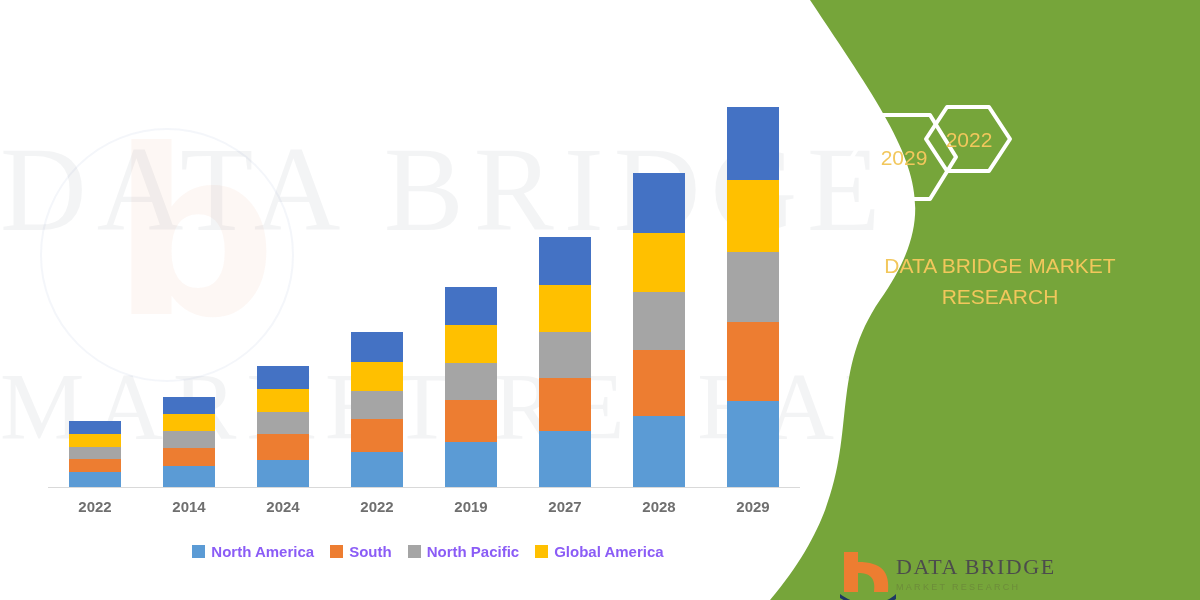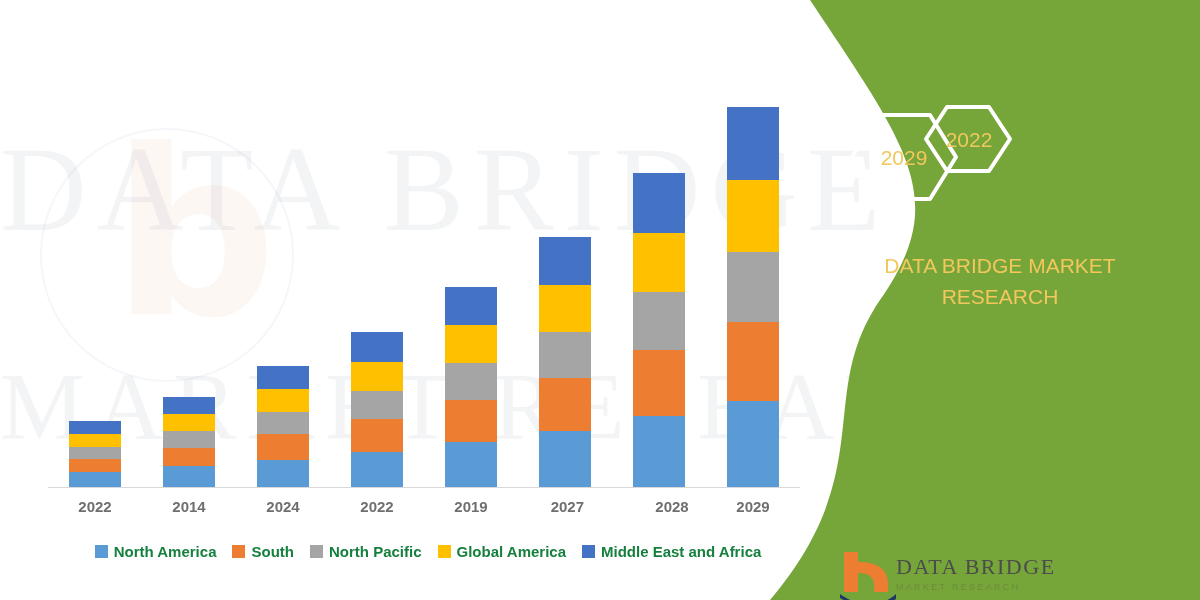--- a/index.html
+++ b/index.html
@@ -138,21 +138,21 @@
   }
   .legend-swatch {
     width: 13px;
     height: 13px;
     display: block;
     flex: 0 0 auto;
   }
   .legend-label {
     font-size: 15px;
     font-weight: bold;
-    color: #15803d;
+    color: #8b5cf6;
     white-space: nowrap;
     font-family: "Liberation Sans", sans-serif;
   }
 
   
   .green-panel {
     position: absolute;
     right: 0;
     top: 0;
     width: 430px;
@@ -301,45 +301,41 @@
         <div class="seg" style="background: rgb(91, 155, 213); height: 85.5856px;"></div>
       </div>
     </div>
 
   <div class="xlabels" id="xlabels">
       <div class="xlabel" style="left: 7px;">2022</div>
       <div class="xlabel" style="left: 101px;">2014</div>
       <div class="xlabel" style="left: 195px;">2024</div>
       <div class="xlabel" style="left: 289px;">2022</div>
       <div class="xlabel" style="left: 383px;">2019</div>
-      <div class="xlabel" style="left: 456px; text-align: right;">2027</div>
-      <div class="xlabel" style="left: 584px; text-align: center;">2028</div>
+      <div class="xlabel" style="left: 477px;">2027</div>
+      <div class="xlabel" style="left: 571px; text-align: center;">2028</div>
       <div class="xlabel" style="left: 665px;">2029</div>
     </div>
 
   <div class="legend" id="legend">
       <div class="legend-item">
         <span class="legend-swatch" style="background: rgb(91, 155, 213);"></span>
         <span class="legend-label">North America</span>
       </div>
       <div class="legend-item">
         <span class="legend-swatch" style="background: rgb(237, 125, 49);"></span>
         <span class="legend-label">South</span>
       </div>
       <div class="legend-item">
         <span class="legend-swatch" style="background: rgb(165, 165, 165);"></span>
         <span class="legend-label">North Pacific</span>
       </div>
       <div class="legend-item">
         <span class="legend-swatch" style="background: rgb(255, 192, 0);"></span>
         <span class="legend-label">Global America</span>
-      </div>
-      <div class="legend-item">
-        <span class="legend-swatch" style="background: rgb(68, 114, 196);"></span>
-        <span class="legend-label">Middle East and Africa</span>
       </div>
     </div>
 
   <div class="green-panel">
     <svg width="430" height="600" viewBox="0 0 430 600" xmlns="http://www.w3.org/2000/svg">
       <path d="M 430 0 L 40 0 C 140 150 180 200 110 300 C 45 395 110 470 0 600 L 430 600 Z" fill="#76A53A"></path>
     </svg>
   </div>
 
   <div class="panel-content">

